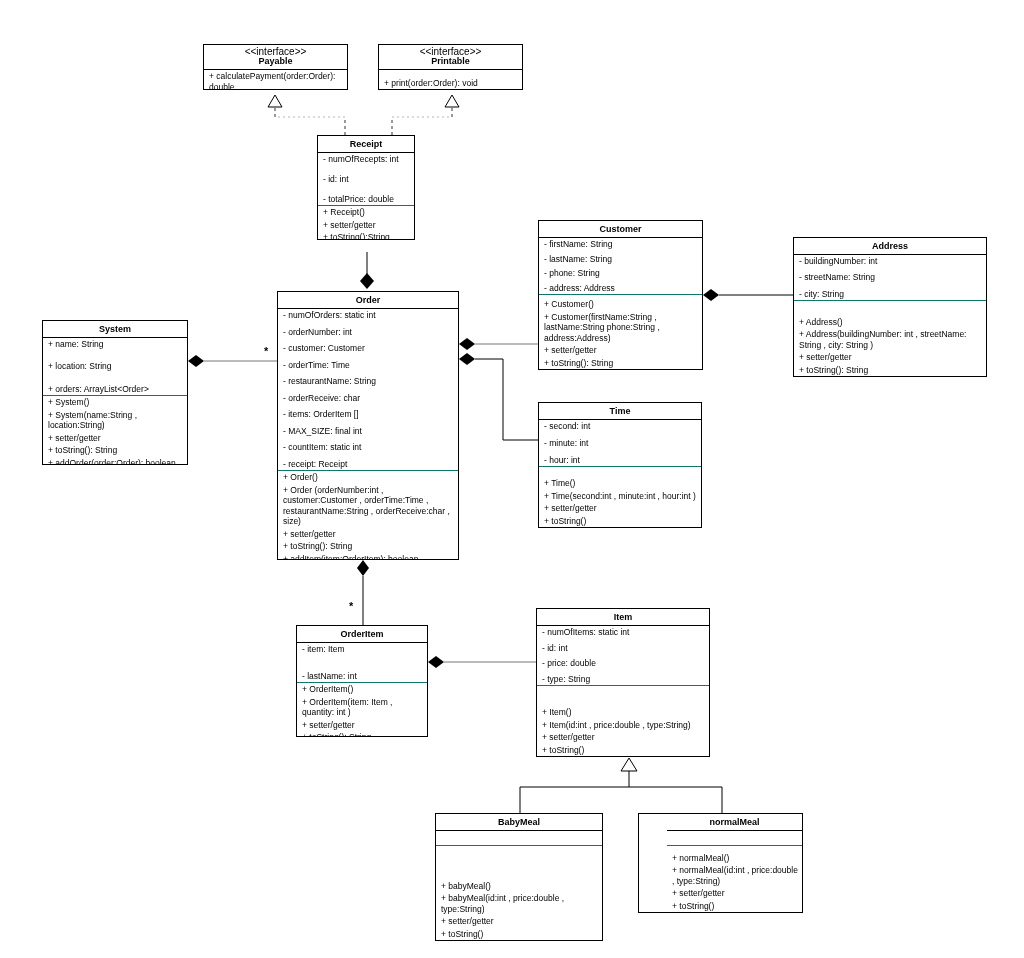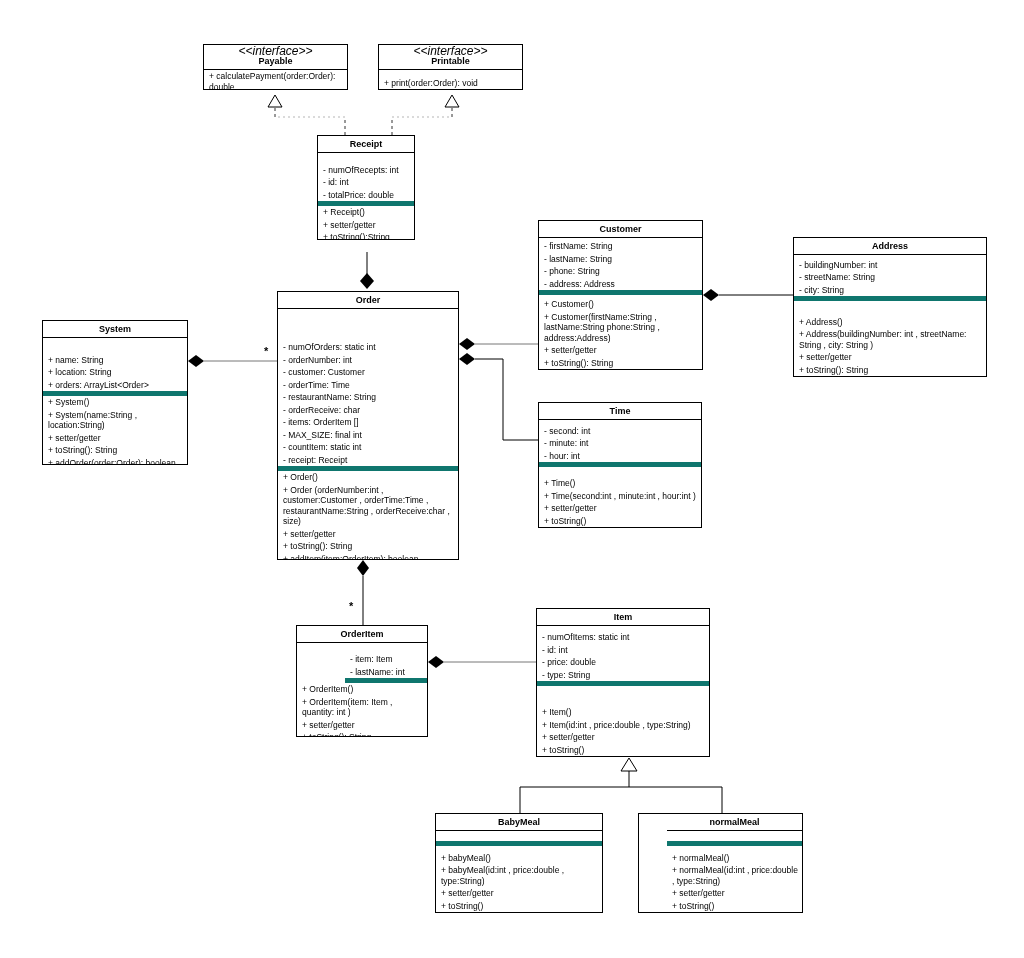--- a/index.html
+++ b/index.html
@@ -10,25 +10,25 @@
   svg.wires{position:absolute;left:0;top:0;width:1024px;height:958px;}
   .uml-class{
     position:absolute;background:#ffffff;border:1px solid #000;
     box-sizing:border-box;display:flex;flex-direction:column;overflow:hidden;
   }
   .uml-title{
     flex:0 0 auto;border-bottom:1px solid #000;text-align:center;
     font-weight:bold;font-size:9px;line-height:16px;height:16px;
   }
   .uml-title.iface{height:auto;line-height:normal;padding:2px 0 3px 0;}
-  .uml-title .stereo{display:block;font-weight:normal;font-style:italic;font-size:12px;line-height:9px;}
+  .uml-title .stereo{display:block;font-weight:normal;font-size:10px;line-height:9px;}
   .uml-title .cname{display:block;font-size:9px;line-height:10px;}
   .uml-attrs{
-    flex:0 0 auto;border-bottom:5px solid #0f766e;display:flex;flex-direction:column;
-    justify-content:flex-end;box-sizing:border-box;
+    flex:0 0 auto;border-bottom:1px solid #0f766e;display:flex;flex-direction:column;
+    justify-content:space-between;box-sizing:border-box;
   }
   .uml-methods{
     flex:1 1 auto;display:flex;flex-direction:column;justify-content:flex-end;
     box-sizing:border-box;
   }
   .member-row{
     font-size:8.5px;line-height:10.5px;padding:1px 4px 1px 5px;text-align:left;
     white-space:normal;
   }
   .mult{font-size:11px;font-weight:bold;}
@@ -214,21 +214,21 @@
     <div class="uml-methods">
         <div class="member-row">+ Time()</div>
         <div class="member-row">+ Time(second:int , minute:int , hour:int )</div>
         <div class="member-row">+ setter/getter</div>
         <div class="member-row">+ toString()</div>
       </div>
   </div>
 
   <div class="uml-class" style="left:296px;top:625px;width:132px;height:112px;">
     <div class="uml-title">OrderItem</div>
-    <div class="uml-attrs" style="height:40px;margin-left:48px;">
+    <div class="uml-attrs" style="height:40px;">
         <div class="member-row">- item: Item</div>
         <div class="member-row">- lastName: int</div>
       </div>
     <div class="uml-methods">
         <div class="member-row">+ OrderItem()</div>
         <div class="member-row">+ OrderItem(item: Item , quantity: int )</div>
         <div class="member-row">+ setter/getter</div>
         <div class="member-row">+ toString(): String</div>
       </div>
   </div>
@@ -242,21 +242,21 @@
         <div class="member-row">- type: String</div>
       </div>
     <div class="uml-methods">
         <div class="member-row">+ Item()</div>
         <div class="member-row">+ Item(id:int , price:double , type:String)</div>
         <div class="member-row">+ setter/getter</div>
         <div class="member-row">+ toString()</div>
       </div>
   </div>
 
-  <div class="uml-class" style="left:435px;top:813px;width:168px;height:100px;">
+  <div class="uml-class" style="left:435px;top:813px;width:168px;height:128px;">
     <div class="uml-title">BabyMeal</div>
     <div class="uml-attrs" style="height:15px;"></div>
     <div class="uml-methods">
         <div class="member-row">+ babyMeal()</div>
         <div class="member-row">+ babyMeal(id:int , price:double , type:String)</div>
         <div class="member-row">+ setter/getter</div>
         <div class="member-row">+ toString()</div>
       </div>
   </div>
 

